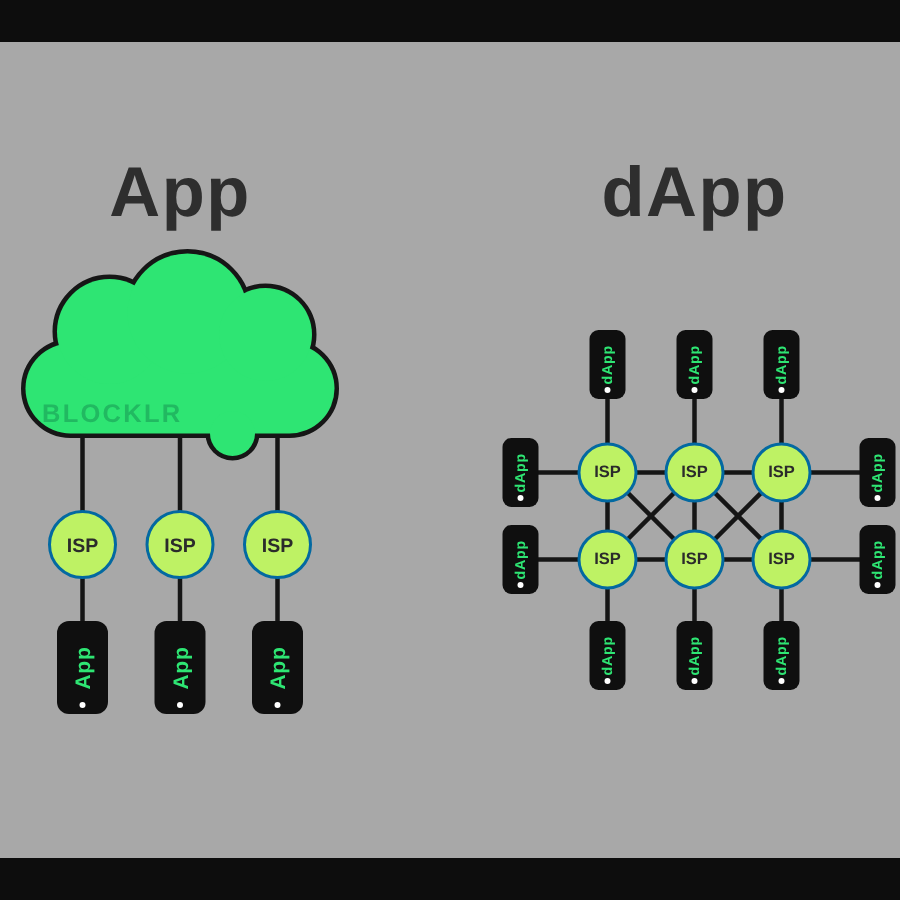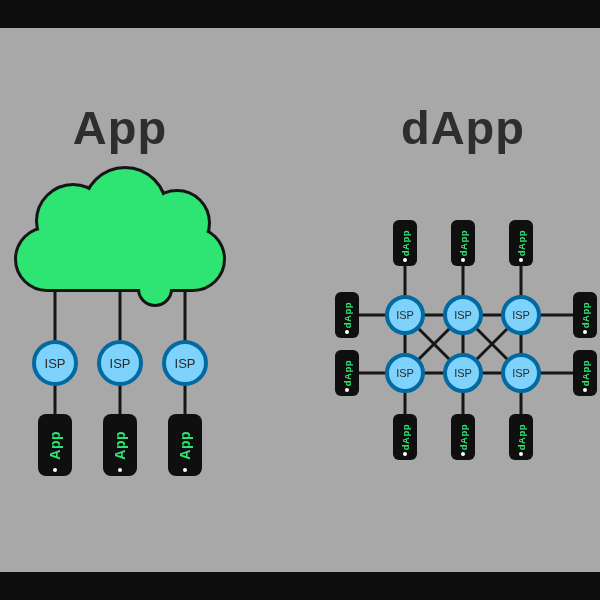--- a/index.html
+++ b/index.html
@@ -8,23 +8,23 @@
     background:#a8a8a8;
     font-family:"Liberation Sans", sans-serif;
   }
   .bar { position:absolute; left:0; width:600px; height:28px; background:#0d0d0d; }
   .title {
     position:absolute; width:170px; text-align:center;
     font-size:47px; font-weight:bold; color:#2e2e2e; letter-spacing:1px;
   }
   .isp {
     position:absolute; box-sizing:border-box;
-    background:#7dd3fc; border:4px solid #0369a1; border-radius:50%;
+    background:#bef264; border:2px solid #0369a1; border-radius:50%;
     display:flex; align-items:center; justify-content:center;
-    font-weight:normal; color:#2b2b2b;
+    font-weight:bold; color:#2b2b2b;
   }
   .isp.large { width:46px; height:46px; font-size:13px; }
   .isp.small { width:40px; height:40px; font-size:11px; }
   .phone {
     position:absolute; background:#0f0f0f;
     display:flex; align-items:center; justify-content:center;
   }
   .phone.large { width:34px; height:62px; border-radius:8px; }
   .phone.small { width:24px; height:46px; border-radius:6px; }
   .phone .plabel {
@@ -77,20 +77,21 @@
     </g>
     <g fill="#2ee573">
       <rect x="12" y="66" width="206" height="60" rx="30"></rect>
       <circle cx="68" cy="58" r="35"></circle>
       <circle cx="120" cy="46" r="40"></circle>
       <circle cx="172" cy="60" r="31"></circle>
       <circle cx="150" cy="126" r="15"></circle>
     </g>
   </svg>
 
+  <div class="watermark" style="left:28px;top:266px">BLOCKLR</div>
 
   <div class="title" style="left:35px;top:100px">App</div>
   <div class="title" style="left:378px;top:100px">dApp</div>
 
   <div class="isp large" style="left:32px;top:340px">
       <span>ISP</span>
     </div>
   <div class="isp large" style="left:97px;top:340px">
       <span>ISP</span>
     </div>

